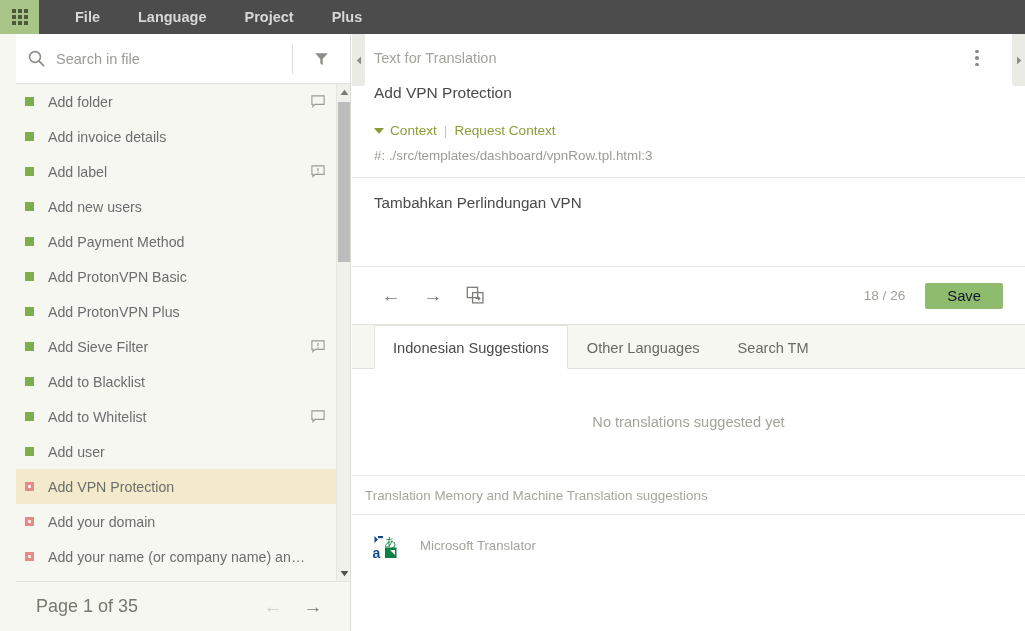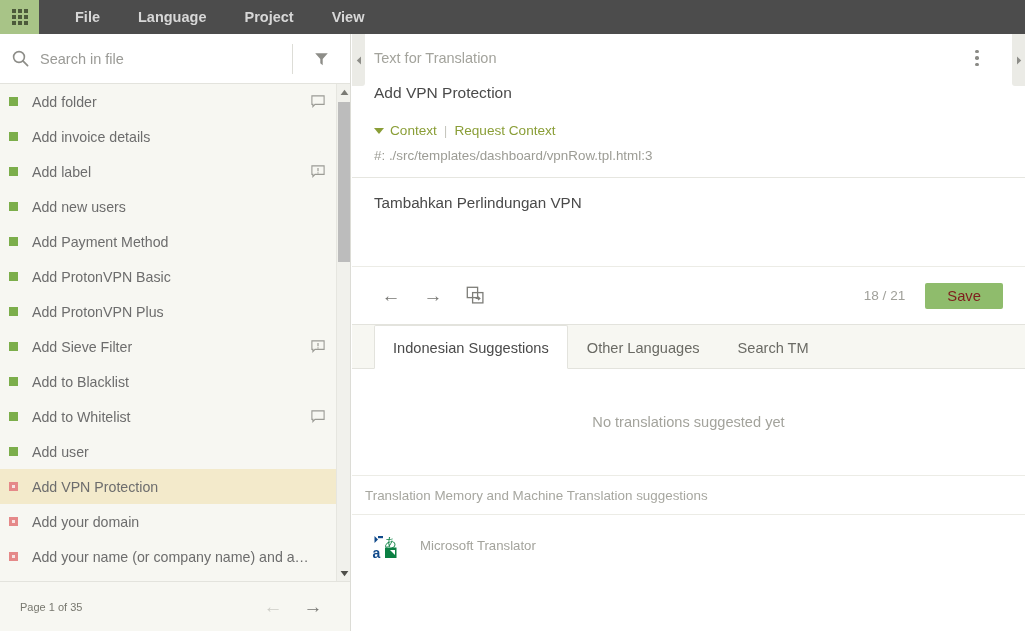--- a/index.html
+++ b/index.html
@@ -30,21 +30,21 @@
   .menu-items { display: flex; align-items: center; padding-left: 17px; }
   .menu-item {
     color: #d7d7d7; font-size: 14.5px; padding: 0 19px; line-height: 34px;
     cursor: pointer; white-space: nowrap;
   }
 
   
   .sidebar {
     position: absolute; left: 0; top: 34px; width: 351px; height: 597px;
     background: #f7f7f2; border-right: 1px solid #dcdcd6;
-    display: flex; flex-direction: column;
+    display: flex; flex-direction: column; padding-left: 16px;
   }
   .search-row {
     height: 50px; background: #ffffff; display: flex; align-items: center;
     border-bottom: 1px solid #e3e3dd; flex: 0 0 50px;
   }
   .search-icon-wrap { width: 40px; display: flex; align-items: center; justify-content: center; }
   .search-input {
     border: 0; outline: none; flex: 1; font-size: 14.5px; color: #555;
     font-family: "Liberation Sans", sans-serif; background: transparent;
     padding: 0; height: 100%;
@@ -97,21 +97,21 @@
   .sb-thumb {
     position: absolute; left: 1px; width: 12px; top: 18px; height: 160px;
     background: #bcbcbc; cursor: pointer;
   }
 
   .pager {
     height: 50px; flex: 0 0 50px; border-top: 1px solid #e3e3dd;
     background: #f7f7f2; display: flex; align-items: center;
     padding: 0 17px 0 20px;
   }
-  .pager-text { font-size: 11px; color: #78786f; flex: 1; }
+  .pager-text { font-size: 18px; color: #78786f; flex: 1; }
   .pager-btn {
     width: 40px; height: 36px; display: flex; align-items: center;
     justify-content: center; cursor: pointer;
   }
 
   
   .collapse-tab {
     position: absolute; width: 13px; height: 52px; background: #ebebe6;
     display: flex; align-items: center; justify-content: center;
     cursor: pointer; z-index: 6;
@@ -161,21 +161,21 @@
     height: 58px; flex: 0 0 58px; display: flex; align-items: center;
     padding: 0 22px 0 18px; border-top: 1px solid #ececE6;
   }
   .tb-btn {
     width: 42px; height: 40px; display: flex; align-items: center;
     justify-content: center; cursor: pointer;
   }
   .tb-spacer { flex: 1; }
   .counter { font-size: 13.6px; color: #a0a09a; margin-right: 20px; }
   .save-btn {
-    background: #8fbc6c; color: #7f1d1d; border: 0; border-radius: 2px;
+    background: #8fbc6c; color: #0f172a; border: 0; border-radius: 2px;
     font-size: 14.8px; font-family: "Liberation Sans", sans-serif;
     padding: 0 22px; height: 26px; cursor: pointer;
   }
 
   
   .tabs-bar {
     height: 45px; flex: 0 0 45px; background: #f7f7f2;
     border-top: 1px solid #e3e3dd; border-bottom: 1px solid #e3e3dd;
     display: flex; align-items: flex-end; padding-left: 22px;
   }
@@ -229,21 +229,21 @@
           <span></span>
         <span></span>
           <span></span>
           <span></span>
       </div>
     </div>
     <div class="menu-items">
       <div class="menu-item">File</div>
       <div class="menu-item">Language</div>
       <div class="menu-item">Project</div>
-      <div class="menu-item">View</div>
+      <div class="menu-item">Plus</div>
     </div>
   </div>
 
   <div class="sidebar">
 
     <div class="search-row">
       <div class="search-icon-wrap">
         <svg width="17" height="17" viewBox="0 0 17 17" aria-hidden="true">
           <circle cx="7" cy="7" r="5.4" fill="none" stroke="#8d8d88" stroke-width="1.6"></circle>
           <line x1="10.9" y1="10.9" x2="15.6" y2="15.6" stroke="#8d8d88" stroke-width="1.7" stroke-linecap="round"></line>
@@ -440,21 +440,21 @@
         <span class="arrow-glyph">→</span>
       </span>
       <span class="tb-btn">
         <svg width="19" height="19" viewBox="0 0 19 19" aria-hidden="true">
           <rect x="1.3" y="1.3" width="10.3" height="10.3" fill="none" stroke="#7d7d78" stroke-width="1.3"></rect>
           <rect x="6.6" y="6.6" width="10.3" height="10.3" fill="none" stroke="#7d7d78" stroke-width="1.3"></rect>
           <path d="M9.6 12.4 H13.6 M12.0 10.8 L13.8 12.4 L12.0 14.0" fill="none" stroke="#7d7d78" stroke-width="1.3"></path>
         </svg>
       </span>
       <span class="tb-spacer"></span>
-      <span class="counter">18 / 21</span>
+      <span class="counter">18 / 26</span>
       <button class="save-btn">Save</button>
     </div>
 
     <div class="tabs-bar">
       <div class="tab active">Indonesian Suggestions</div>
       <div class="tab">Other Languages</div>
       <div class="tab">Search TM</div>
     </div>
 
     <div class="sugg-empty">No translations suggested yet</div>

